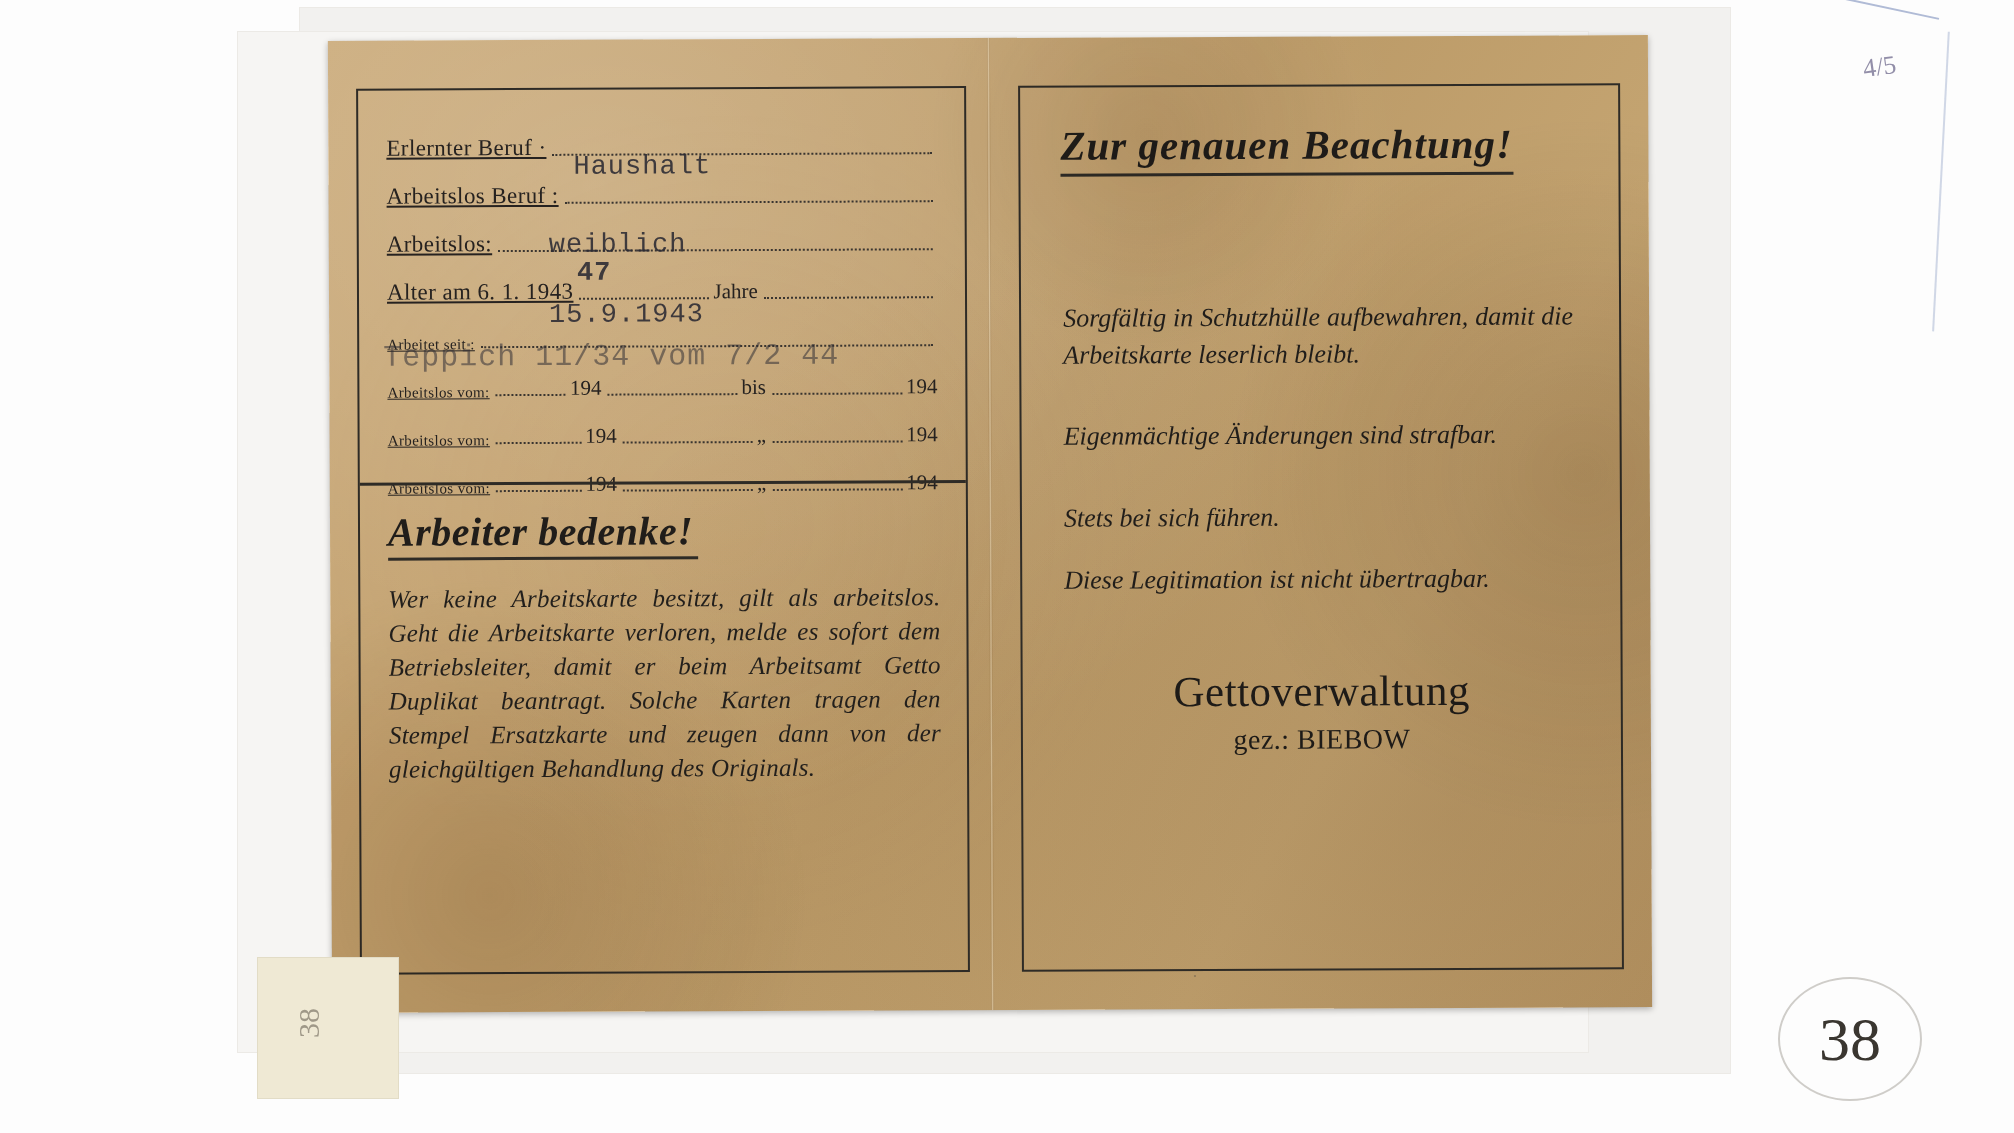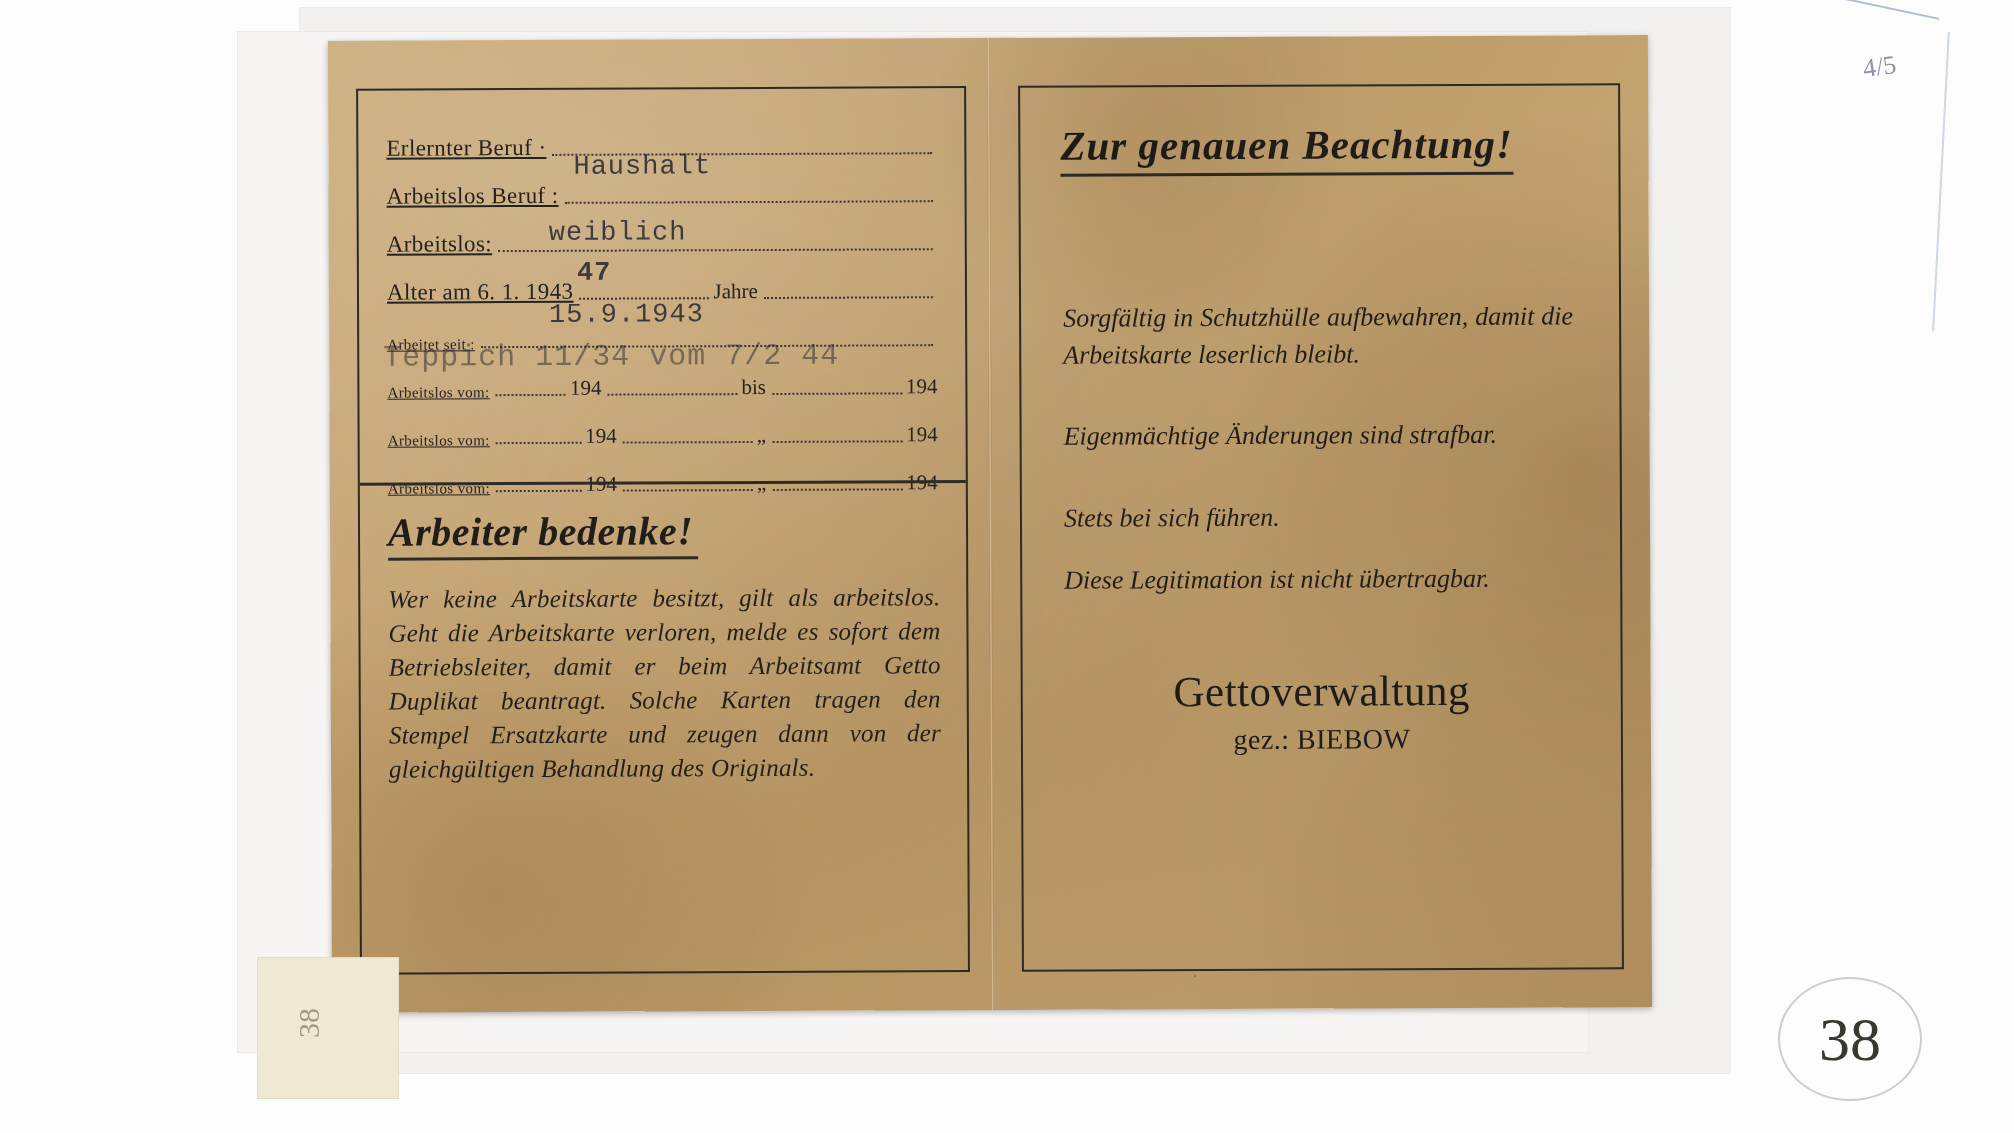--- a/index.html
+++ b/index.html
@@ -377,21 +377,21 @@
             <span class="dots"></span>
             <span class="tail">194</span>
             <span class="dots short"></span>
             <span class="tail">„</span>
             <span class="dots short"></span>
             <span class="tail">194</span>
           </div>
         </div>
 
         <span class="typed" style="left:215px; top:30px;margin-top:32px;">Haushalt</span>
-        <span class="typed" style="left:190px; top:128px;">weiblich</span>
+        <span class="typed" style="left:190px; top:140px;">weiblich</span>
         <span class="typed" style="left:218px; top:168px;font-weight:bold;">47</span>
         <span class="typed" style="left:190px; top:210px;">15.9.1943</span>
         <span class="typed faint" style="left:24px; top:250px; font-size:30px;">Teppich 11/34 vom 7/2 44</span>
 
         <div class="rule" style="top:392px;"></div>
 
         <div class="headline underlined" style="top:418px; width:310px;">Arbeiter bedenke!</div>
 
         <div class="body-text" style="top:492px;">Wer keine Arbeitskarte besitzt, gilt als arbeitslos. Geht die Arbeitskarte verloren, melde es sofort dem Betriebsleiter, damit er beim Arbeitsamt Getto Duplikat beantragt. Solche Karten tragen den Stempel Ersatzkarte und zeugen dann von der gleichgültigen Behandlung des Originals.</div>
       </div>

